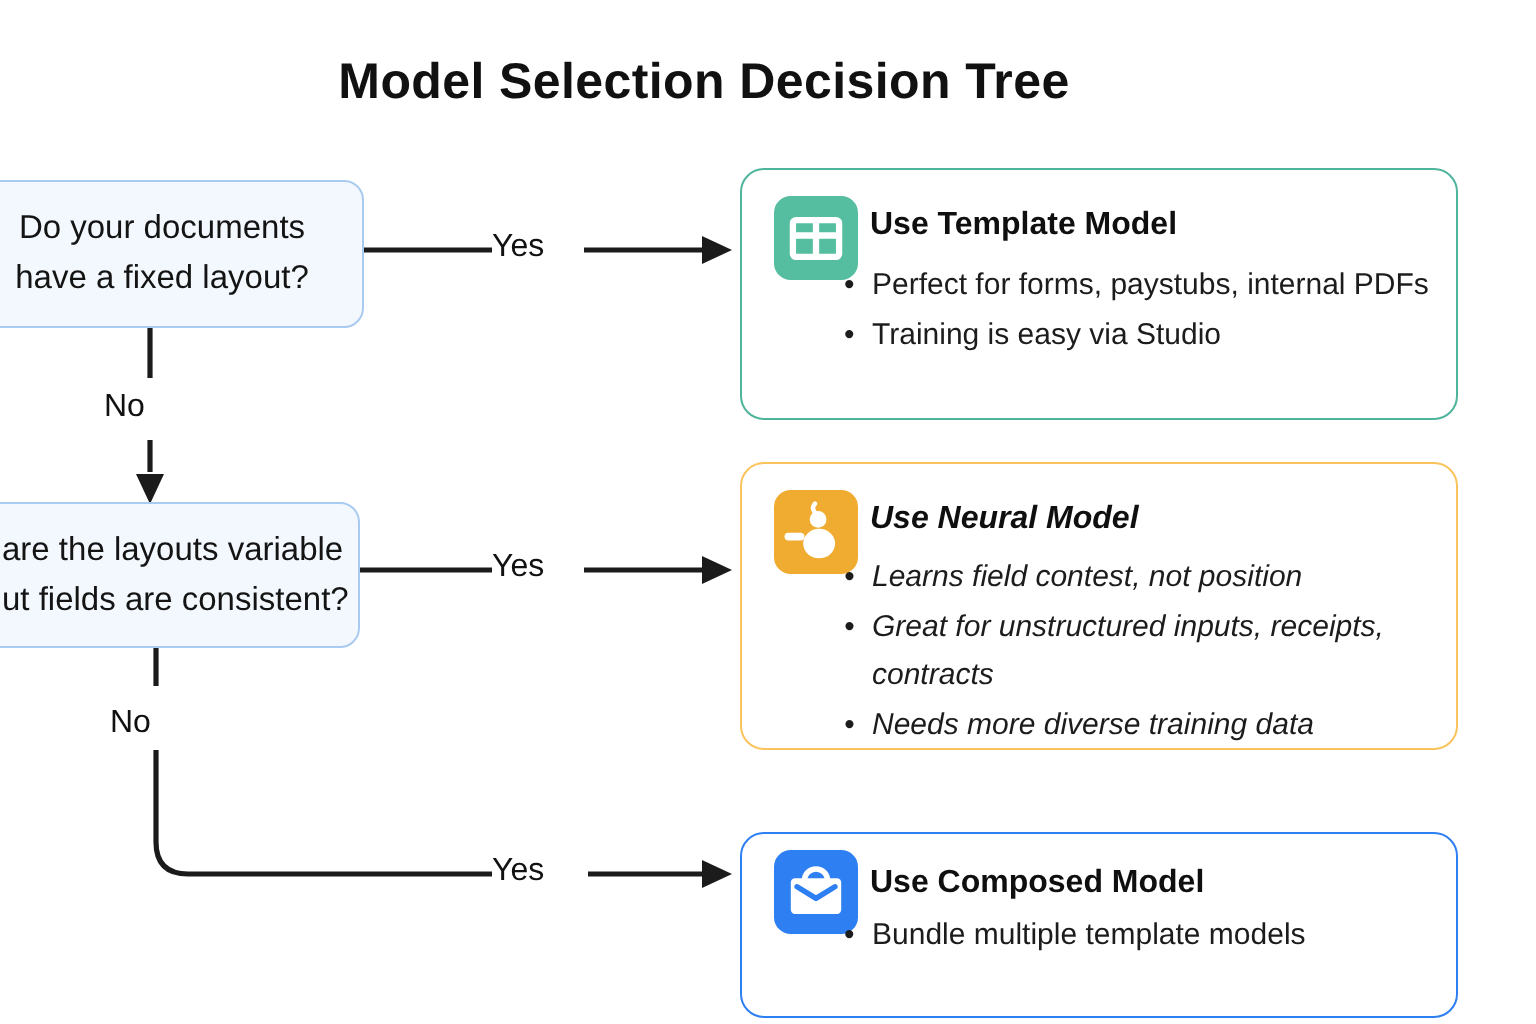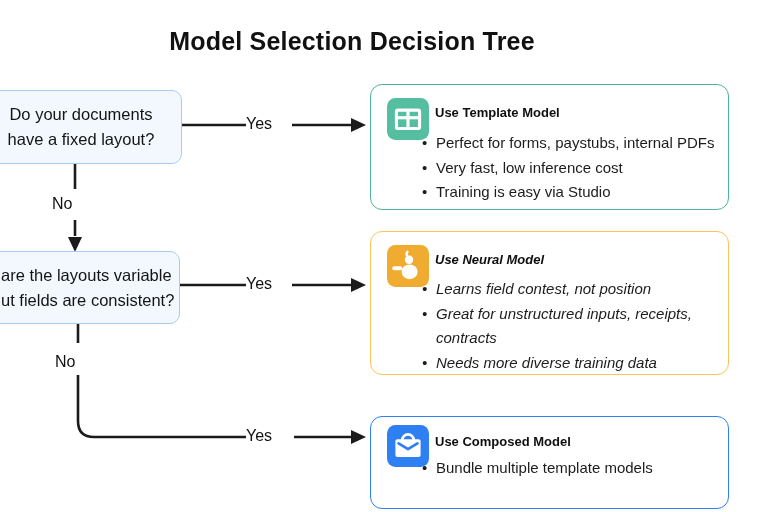--- a/index.html
+++ b/index.html
@@ -28,21 +28,21 @@
   .card{
     position:absolute;left:370px;width:359px;background:#fff;border:1.7px solid #999;
     border-radius:12px;box-sizing:border-box;
   }
   .card.c1{top:84px;height:126px;}
   .card.c2{top:231px;height:144px;}
   .card.c3{top:416px;height:93px;}
   .card-icon{position:absolute;left:16px;top:13px;width:42px;height:42px;}
   .card.c3 .card-icon{top:8px;}
   .card-title{
-    position:absolute;left:64px;top:12px;font-size:13px;font-weight:bold;line-height:32px;
+    position:absolute;left:64px;top:12px;font-size:16px;font-weight:bold;line-height:32px;
     color:#0f0f0f;white-space:nowrap;
   }
   .card.c3 .card-title{top:9px;}
   .card-bullets{
     position:absolute;left:50px;top:46px;width:300px;margin:0;padding:0;list-style:none;
   }
   .card.c2 .card-bullets{top:45px;}
   .card.c3 .card-bullets{top:39px;}
   .card-bullets li{
     position:relative;padding-left:15px;font-size:15px;line-height:24.5px;color:#1c1c1c;
@@ -104,21 +104,20 @@
       <svg width="42" height="42" viewBox="0 0 40 40">
         <rect class="icon-bg" width="40" height="40" rx="8" fill="#55bea0"></rect>
         <rect x="9" y="11.5" width="22" height="17.5" rx="1.5" fill="none" stroke="#fff" stroke-width="3"></rect>
         <line x1="20" y1="11.5" x2="20" y2="29" stroke="#fff" stroke-width="3"></line>
         <line x1="9" y1="18.8" x2="31" y2="18.8" stroke="#fff" stroke-width="3"></line>
       </svg>
     </span>
     <div class="card-title">Use Template Model</div>
     <ul class="card-bullets">
       <li>Perfect for forms, paystubs, internal PDFs</li>
-      <li>Very fast, low inference cost</li>
       <li>Training is easy via Studio</li>
     </ul>
   </div>
 
   <div class="card c2" style="border-color: rgb(250, 195, 91); font-style: italic;">
     <span class="card-icon">
       <svg width="42" height="42" viewBox="0 0 40 40">
         <rect class="icon-bg" width="40" height="40" rx="8" fill="#f0ac31"></rect>
         <path d="M19.5 6.5 c-2.6 3 .6 3.4 .3 5.6" stroke="#fff" stroke-width="2.2" fill="none" stroke-linecap="round"></path>
         <circle cx="21" cy="14" r="4" fill="#fff"></circle>

